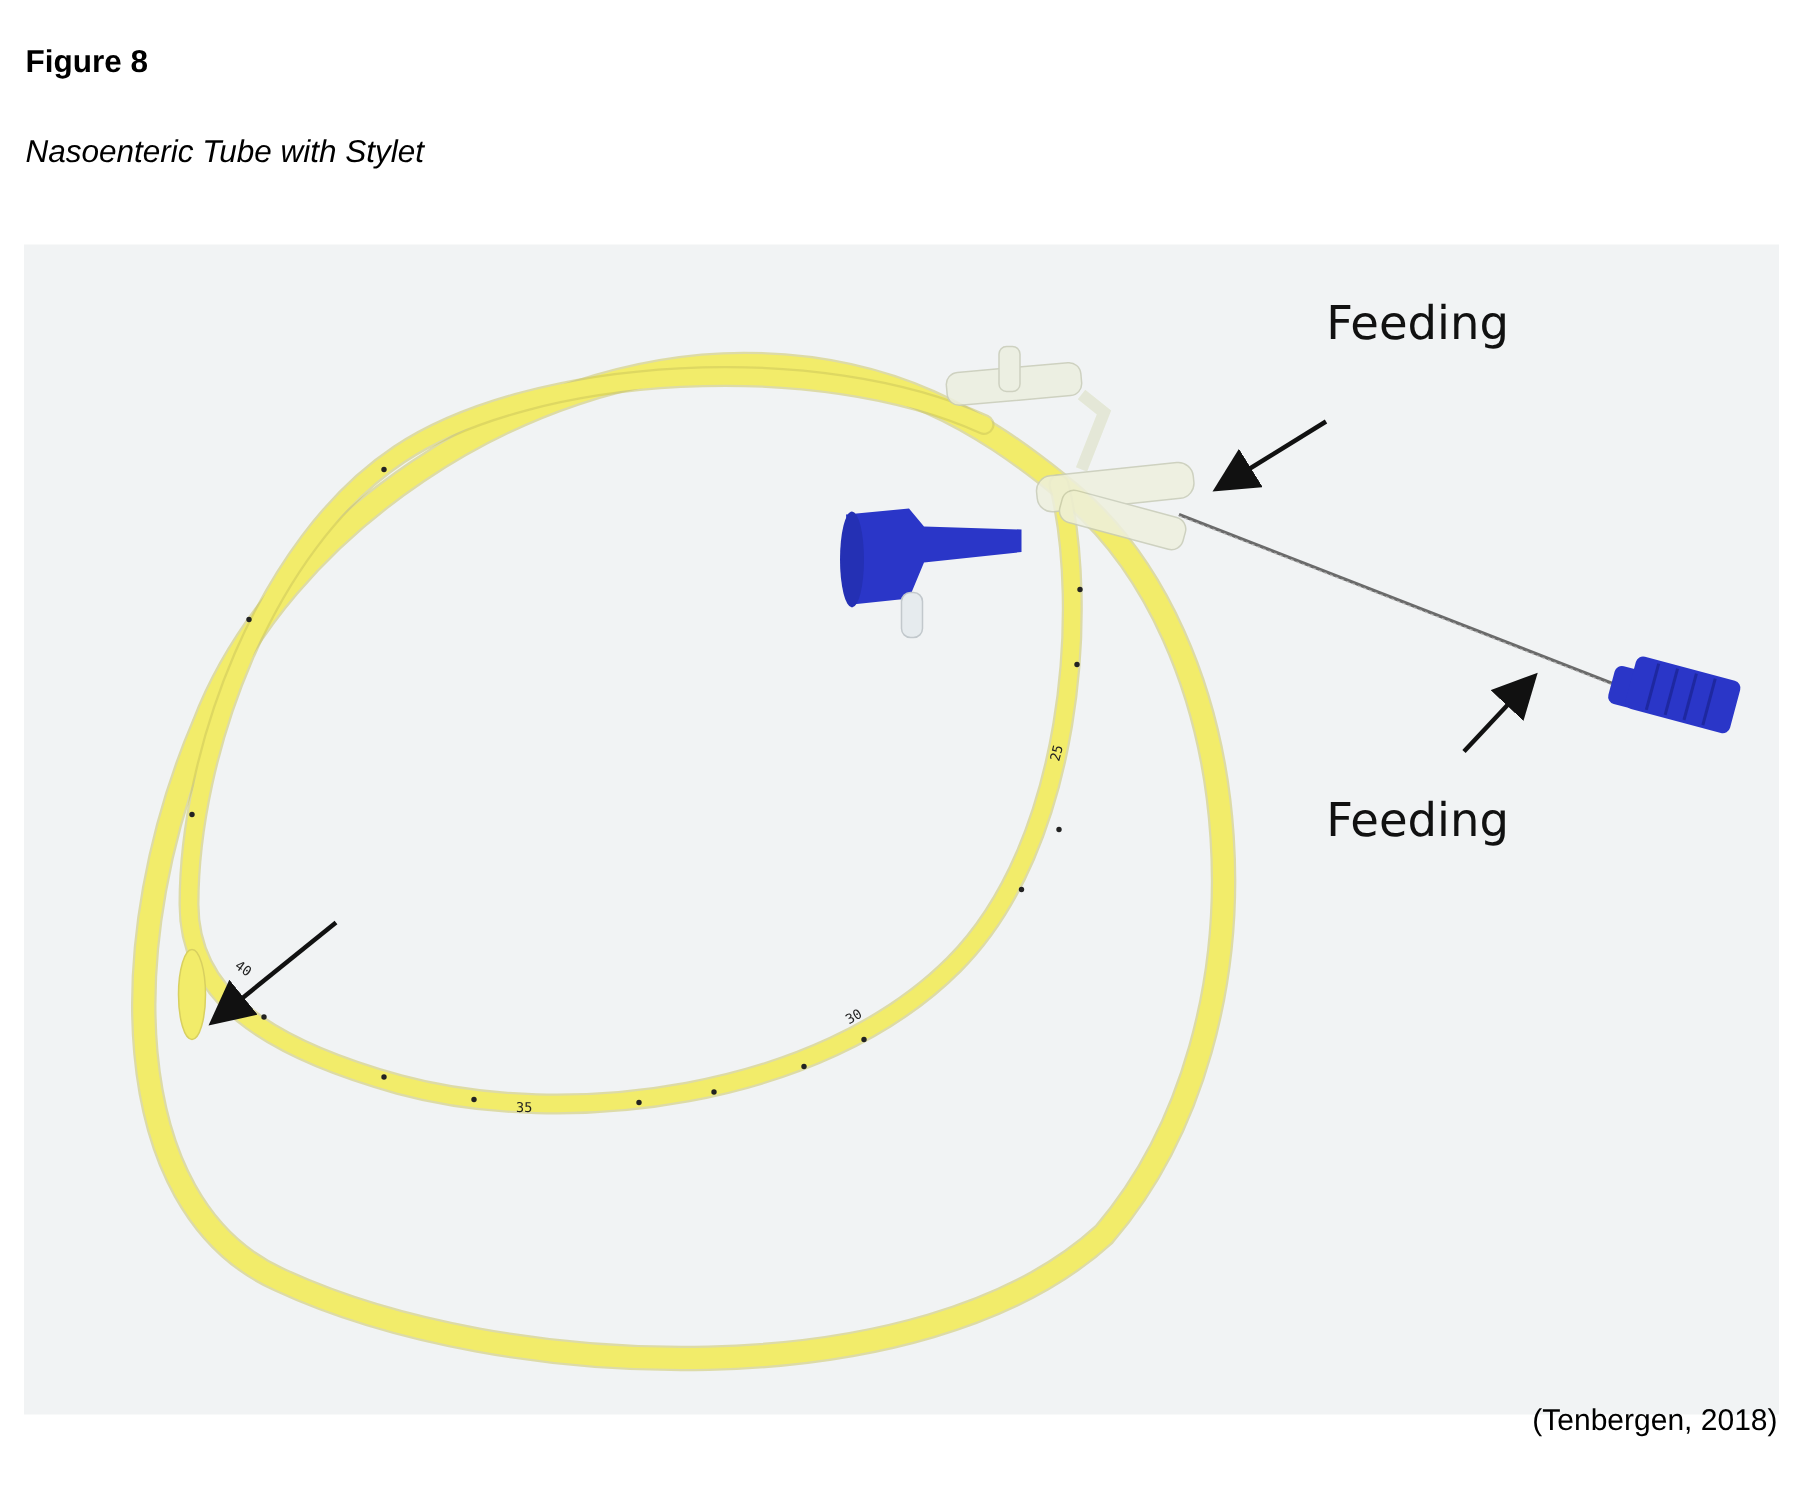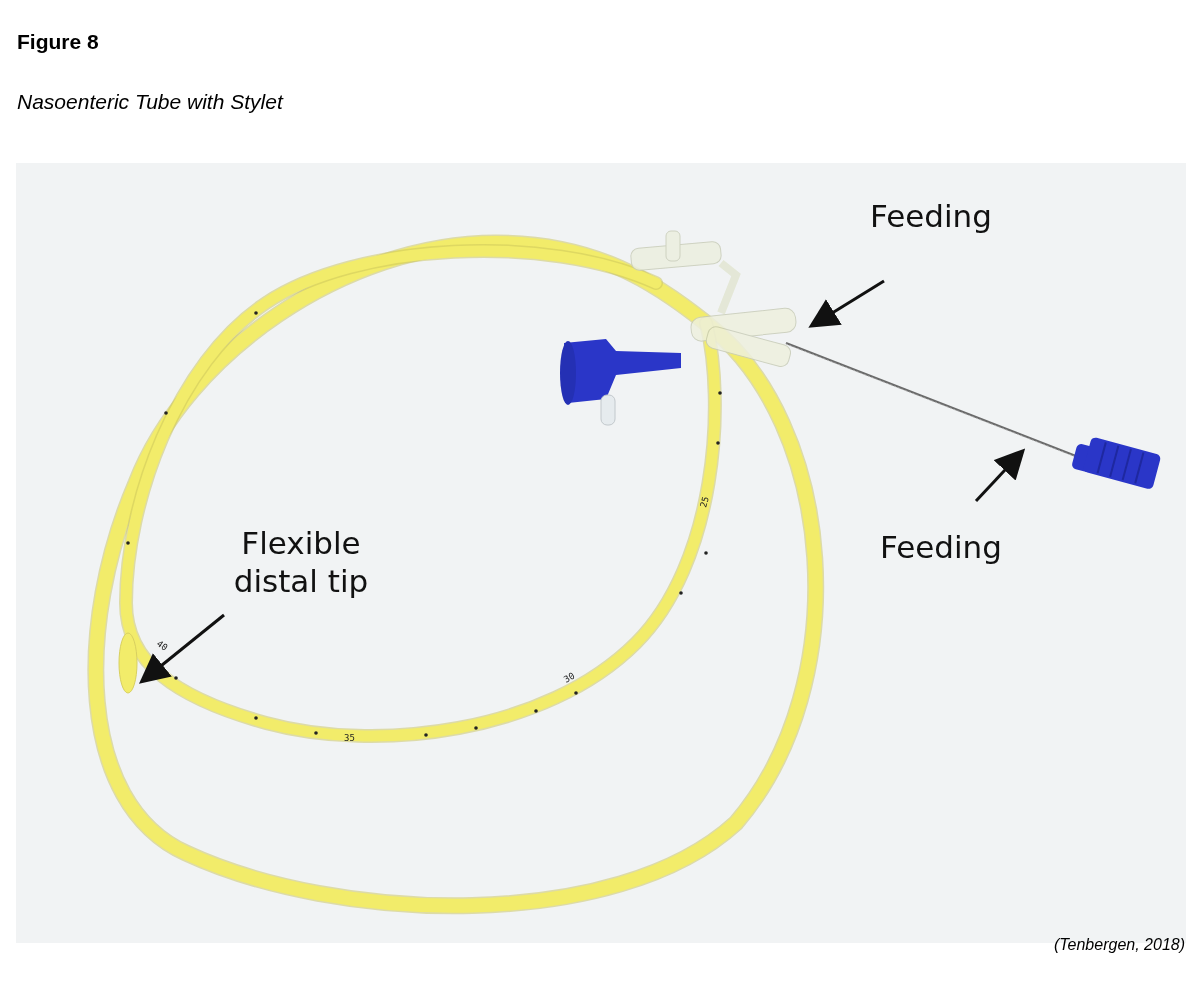--- a/index.html
+++ b/index.html
@@ -4,22 +4,22 @@
   <style>
     html, body { margin: 0; padding: 0; background: #ffffff; }
     body { width: 1202px; height: 994px; position: relative; overflow: hidden;
            font-family: "Liberation Sans", sans-serif; color: #000; }
     .fig-number { position: absolute; left: 17px; top: 14px; font-size: 21px; font-weight: bold; margin-top: 16px; }
     .fig-title { position: absolute; left: 17px; top: 58px; font-size: 21px; font-style: italic; margin-top: 32px; }
     .photo { position: absolute; left: 16px; top: 163px; width: 1170px; height: 780px;
              background: #f1f3f4; overflow: hidden; }
     .photo svg { position: absolute; left: 0; top: 0; }
     .label { position: absolute; font-family: "DejaVu Sans", sans-serif; font-size: 31px;
-             color: #111; text-align: center; line-height: 38px; }
-    .credit { position: absolute; right: 17px; top: 936px; font-size: 16px; font-style: italic; }
+             color: #111; text-align: right; line-height: 38px; }
+    .credit { position: absolute; right: 17px; top: 936px; font-size: 20px; }
   </style>
 </head>
 <body>
 
 <div class="fig-number">Figure 8</div>
 <div class="fig-title">Nasoenteric Tube with Stylet</div>
 
 <div class="photo">
   <svg width="1170" height="780" viewBox="0 0 1170 780">
     <defs>
@@ -91,19 +91,15 @@
 
     <line x1="868" y1="118" x2="800" y2="160" stroke="#111" stroke-width="3" marker-end="url(#arrowhead)"></line>
     <line x1="960" y1="338" x2="1003" y2="292" stroke="#111" stroke-width="3" marker-end="url(#arrowhead)"></line>
     <line x1="208" y1="452" x2="130" y2="515" stroke="#111" stroke-width="3" marker-end="url(#arrowhead)"></line>
   </svg>
 
   <div class="label" style="left:840px; top:34px; width:150px;">
     <div>Feeding</div>
   </div>
   <div class="label" style="left:860px; top:365px; width:130px;">Feeding</div>
-  <div class="label" style="left:200px; top:361px; width:170px;">
-    <div>Flexible</div>
-    <div>distal tip</div>
-  </div>
 </div>
 
 <div class="credit">(Tenbergen, 2018)</div>
 
 </body></html>

